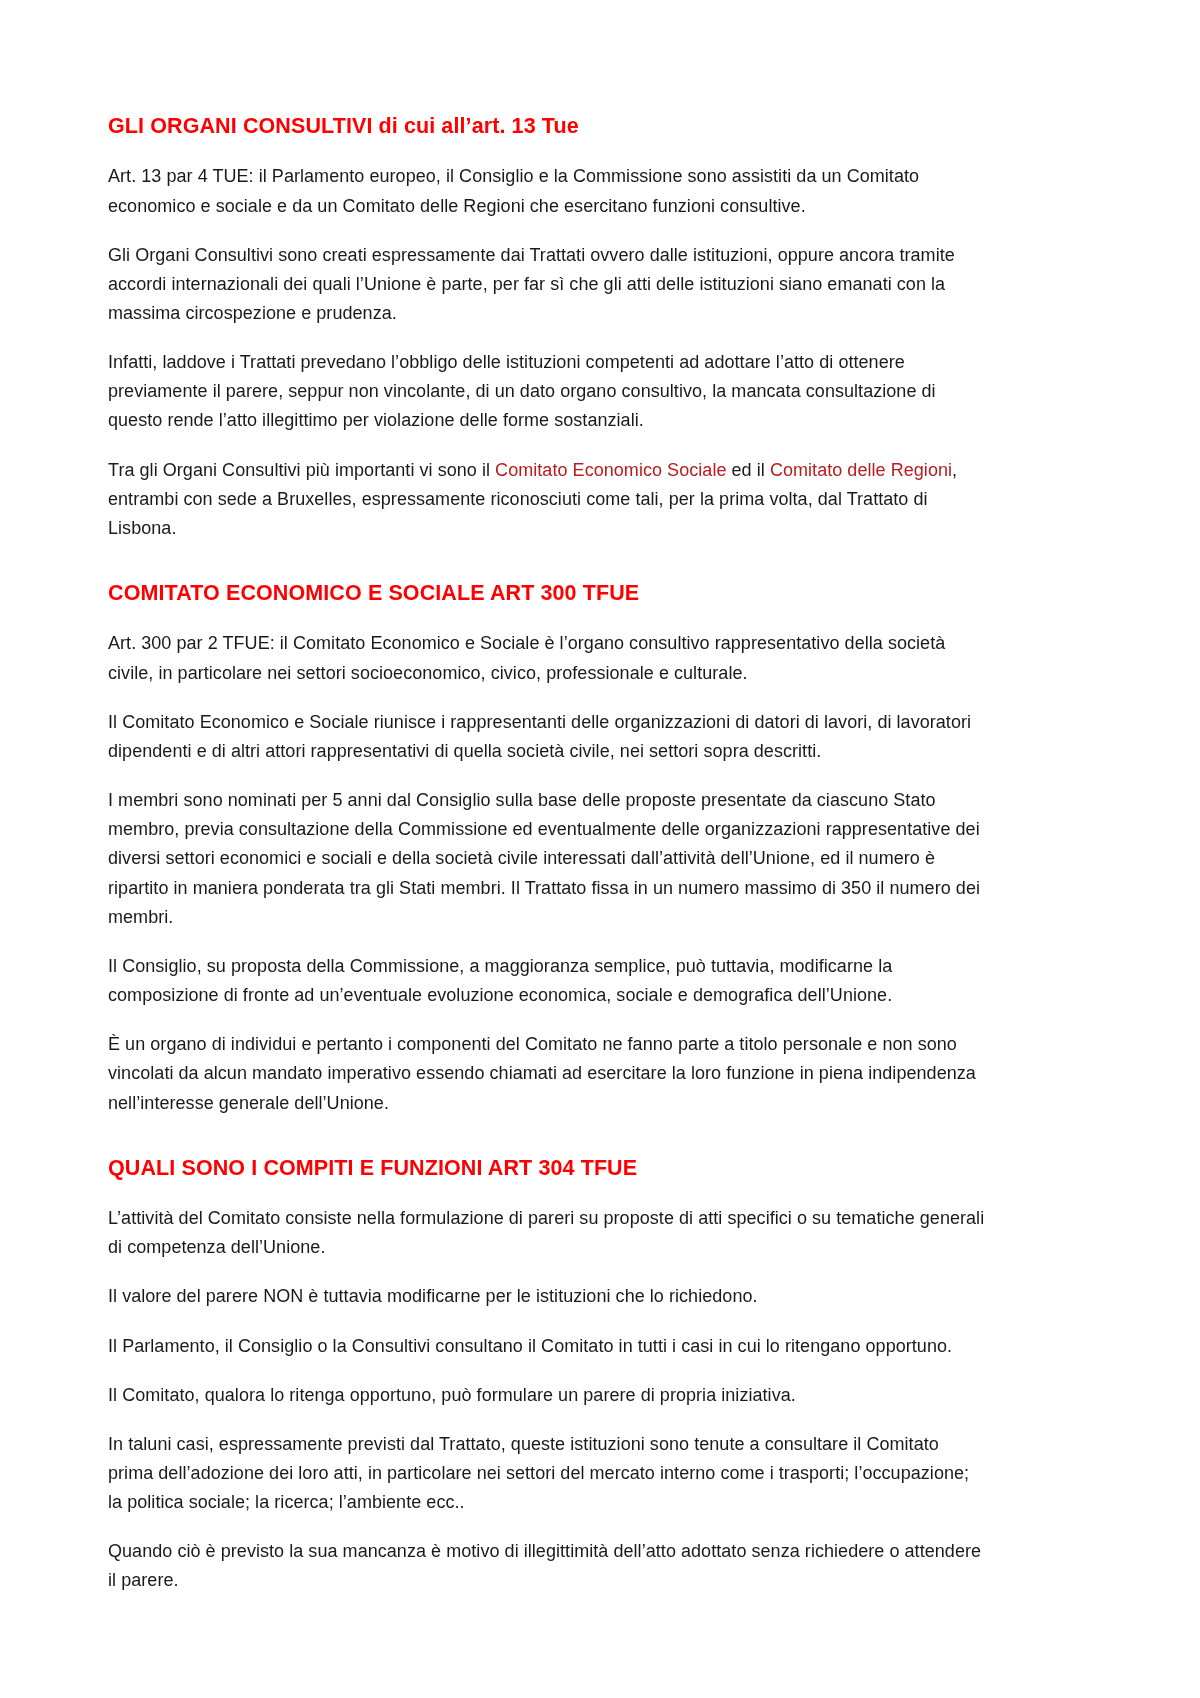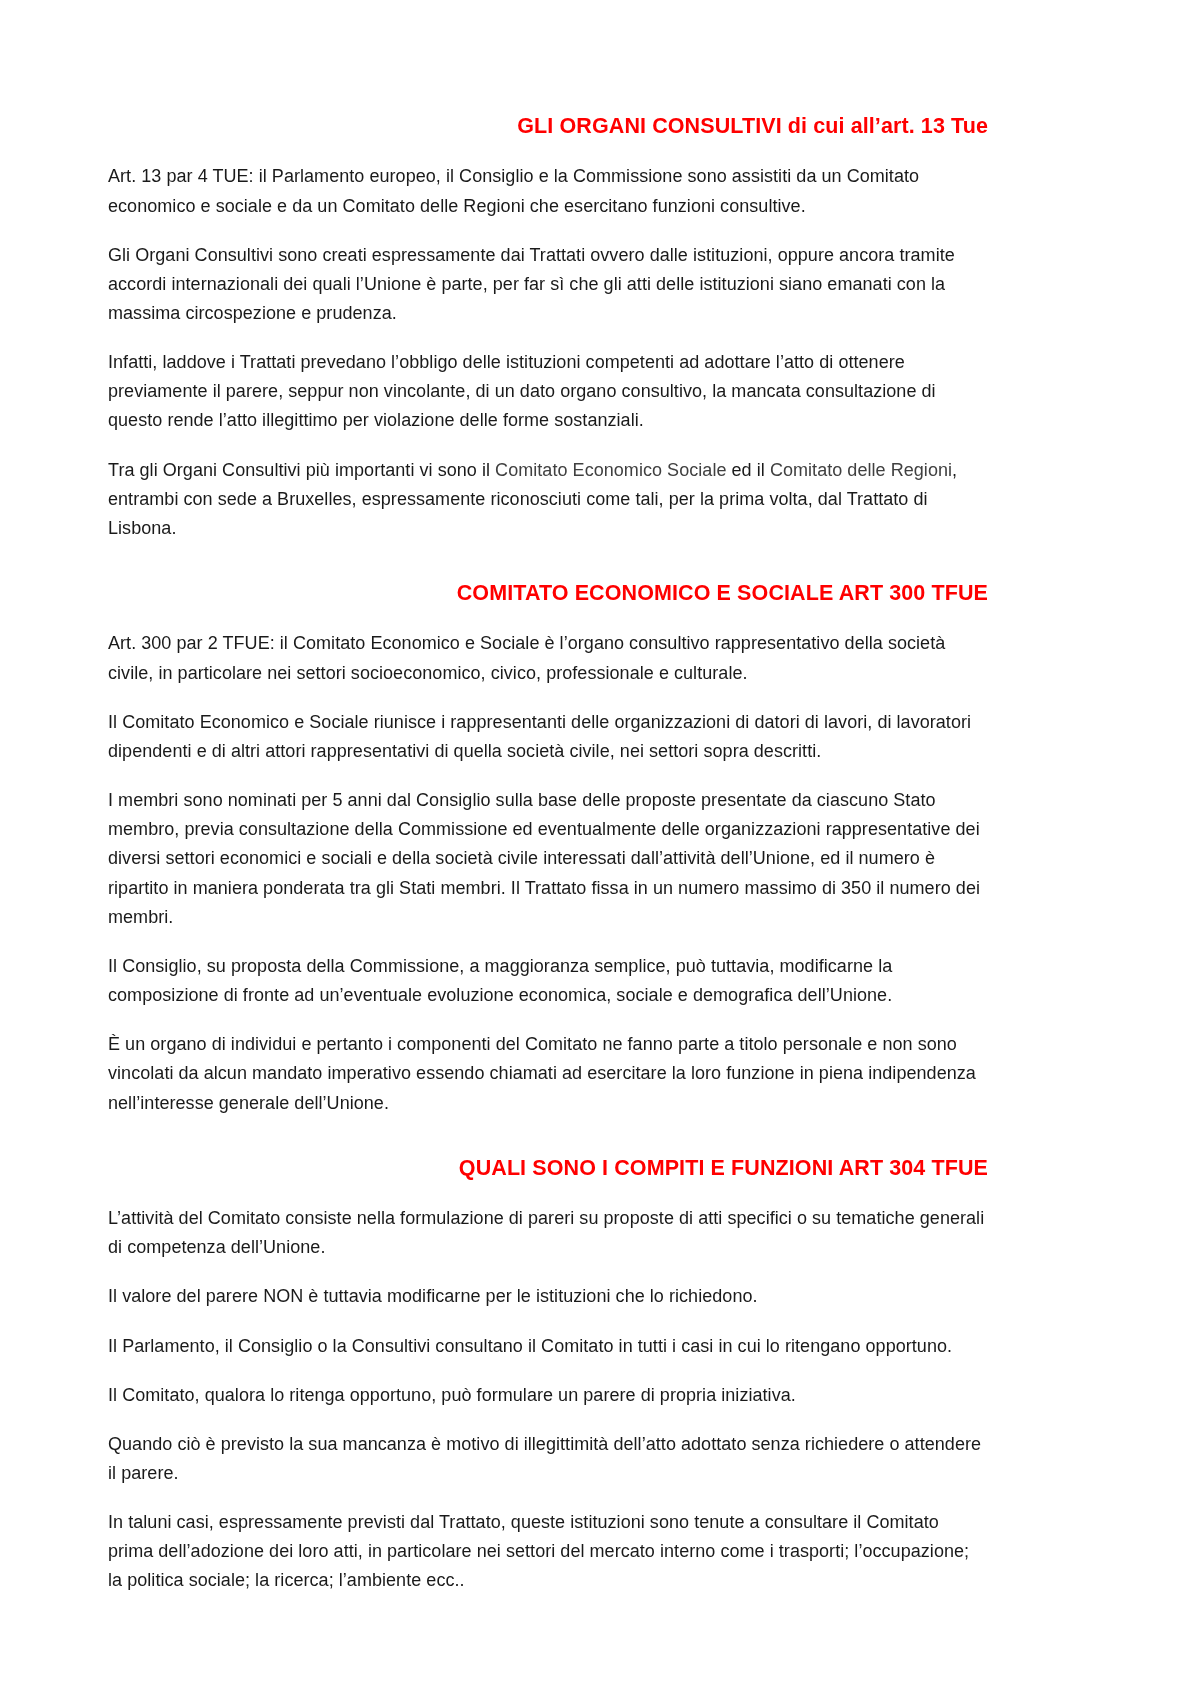--- a/index.html
+++ b/index.html
@@ -24,37 +24,36 @@
   .doc-body {
     width: 880px;
   }
   h2.heading {
     font-size: 21.5px;
     line-height: 1.32;
     font-weight: bold;
     color: #ff0000;
     margin: 0 0 22px 0;
     letter-spacing: 0.1px;
-    text-align: right;
   }
   h2.heading.spaced {
     margin-top: 36px;
   }
   p.para {
     font-size: 18px;
     line-height: 1.62;
     margin: 0 0 20px 0;
     color: #1a1a1a;
     letter-spacing: 0.05px;
   }
   p.para:last-child {
     margin-bottom: 0;
   }
   .red {
-    color: #404040;
+    color: #b91c1c;
   }
   .bold {
     font-weight: normal;
   }
 </style>
 </head>
 <body>
 
 <div class="page">
   <div class="doc-body">
@@ -88,18 +87,18 @@
     <p class="para">L’attività del Comitato consiste nella formulazione di pareri su proposte di atti specifici o su tematiche generali di competenza dell’Unione.</p>
 
     <p class="para">
       <span>Il valore del parere </span><span class="bold">NON</span><span> è tuttavia modificarne per le istituzioni che lo richiedono.</span>
     </p>
 
     <p class="para">Il Parlamento, il Consiglio o la Consultivi consultano il Comitato in tutti i casi in cui lo ritengano opportuno.</p>
 
     <p class="para">Il Comitato, qualora lo ritenga opportuno, può formulare un parere di propria iniziativa.</p>
 
+    <p class="para">In taluni casi, espressamente previsti dal Trattato, queste istituzioni sono tenute a consultare il Comitato prima dell’adozione dei loro atti, in particolare nei settori del mercato interno come i trasporti; l’occupazione; la politica sociale; la ricerca; l’ambiente ecc..</p>
+
     <p class="para">Quando ciò è previsto la sua mancanza è motivo di illegittimità dell’atto adottato senza richiedere o attendere il parere.</p>
-
-    <p class="para">In taluni casi, espressamente previsti dal Trattato, queste istituzioni sono tenute a consultare il Comitato prima dell’adozione dei loro atti, in particolare nei settori del mercato interno come i trasporti; l’occupazione; la politica sociale; la ricerca; l’ambiente ecc..</p>
 
   </div>
 </div>
 
 </body></html>

